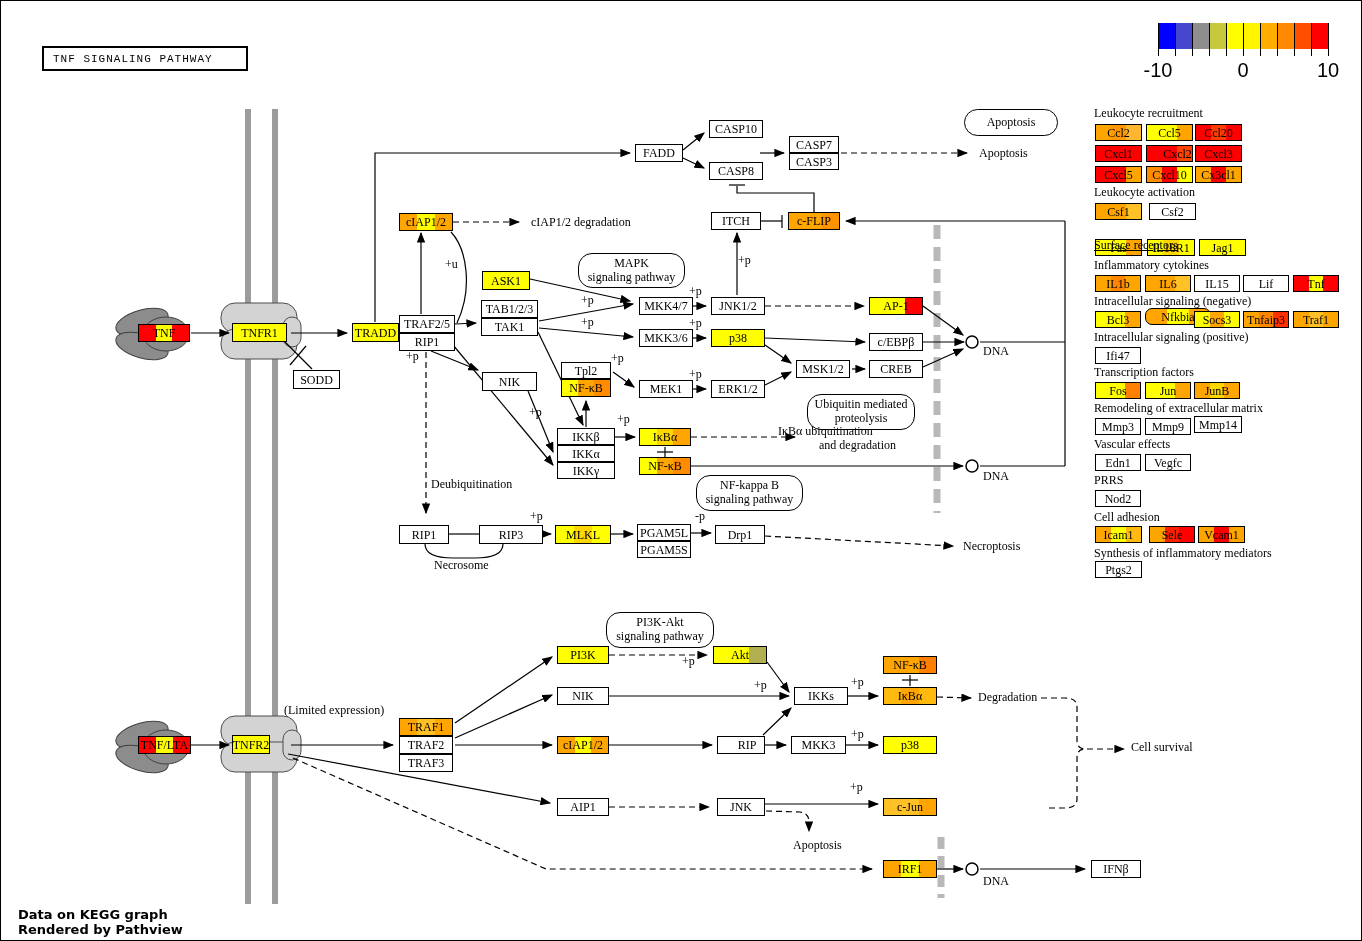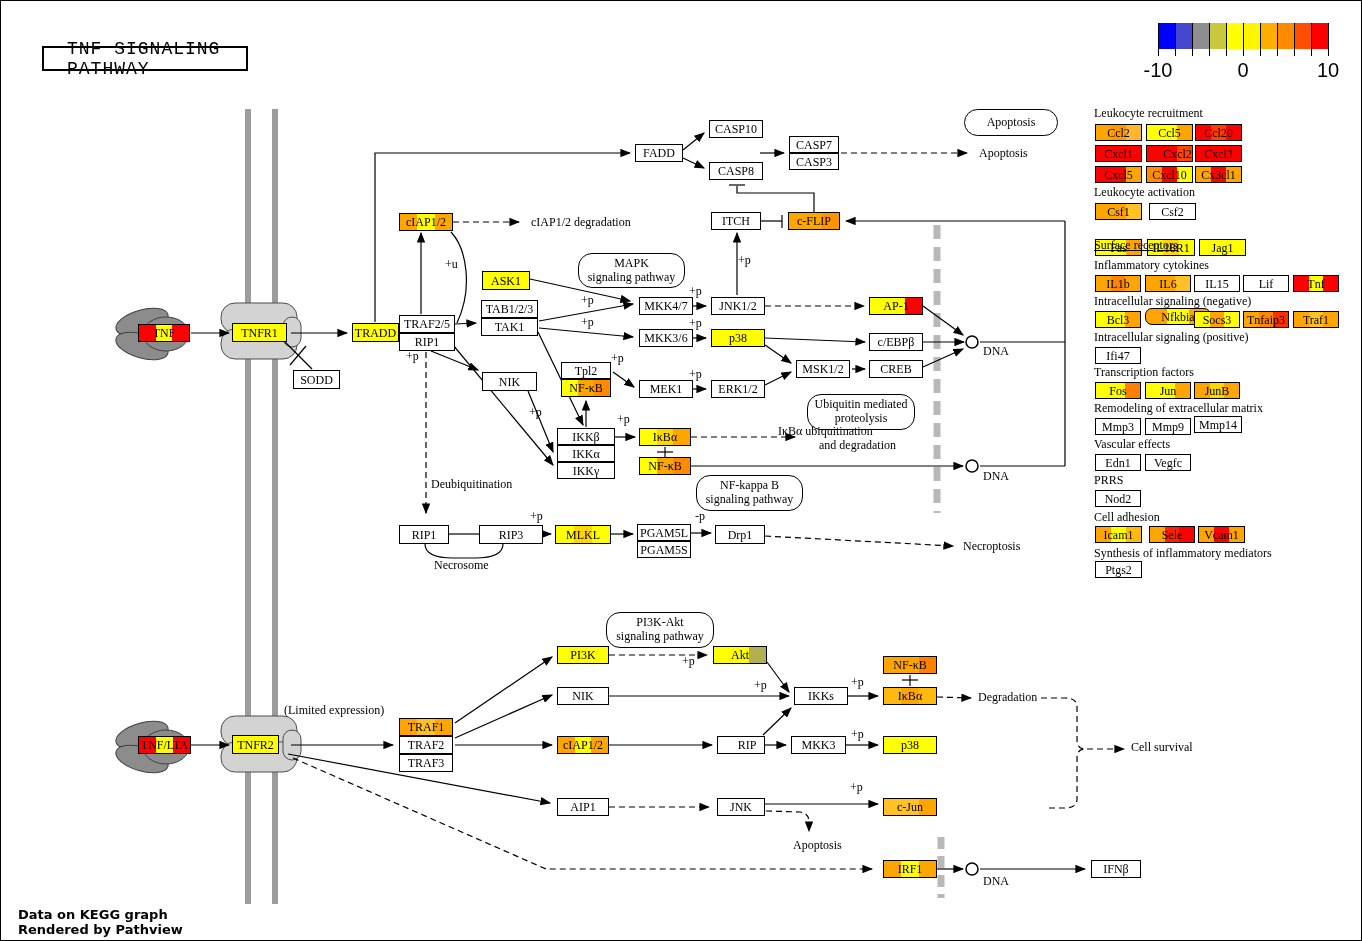--- a/index.html
+++ b/index.html
@@ -6,21 +6,21 @@
   .page{position:relative;width:1362px;height:941px;background:#fff;border:1px solid #000;box-sizing:border-box;overflow:hidden;
         font-family:"Liberation Serif",serif;}
   svg.edges{position:absolute;left:0;top:0;z-index:1;}
   #nodes,#labels,#pboxes{position:absolute;left:0;top:0;width:100%;height:100%;z-index:2;pointer-events:none;}
   .node{position:absolute;border:1px solid #000;box-sizing:border-box;display:flex;align-items:center;justify-content:center;
         font-size:12px;line-height:1;white-space:nowrap;color:#000;pointer-events:auto;overflow:hidden;}
   .lbl{position:absolute;font-size:12px;line-height:1.1;white-space:nowrap;color:#000;}
   .pbox{position:absolute;border:1px solid #000;border-radius:14px;box-sizing:border-box;display:flex;flex-direction:column;
         align-items:center;justify-content:center;font-size:12px;line-height:1.15;text-align:center;background:#fff;}
   .title-box{position:absolute;left:41px;top:45px;width:206px;height:25px;border:2px solid #000;box-sizing:border-box;
-        font-family:"Liberation Mono",monospace;font-size:18px;letter-spacing:1px;display:flex;align-items:center;padding-left:23px;}
+        font-family:"Liberation Mono",monospace;font-size:11px;letter-spacing:1px;display:flex;align-items:center;padding-left:9px;}
   .legend{position:absolute;left:1157px;top:22px;width:170px;height:26px;display:flex;z-index:2;}
   .legend .cell{height:26px;}
   .ticks div{position:absolute;width:1px;background:#000;top:22px;height:33px;z-index:2;}
   .leg-lab{position:absolute;top:58px;font-family:"Liberation Sans",sans-serif;font-size:20px;transform:translateX(-50%);z-index:2;}
   .footer{position:absolute;left:17px;font-family:"DejaVu Sans",sans-serif;font-weight:bold;font-size:13px;z-index:2;}
 </style>
 </head>
 <body>
 
 <div class="page">
@@ -245,21 +245,21 @@
       <div class="node" style="left: 708px; top: 161px; width: 54px; height: 18px; background: rgb(255, 255, 255);">CASP8</div>
       <div class="node" style="left: 788px; top: 135px; width: 50px; height: 17px; background: rgb(255, 255, 255);">CASP7</div>
       <div class="node" style="left: 788px; top: 152px; width: 50px; height: 17px; background: rgb(255, 255, 255);">CASP3</div>
       <div class="node" style="left: 398px; top: 524px; width: 50px; height: 19px; background: rgb(255, 255, 255);">RIP1</div>
       <div class="node" style="left: 478px; top: 524px; width: 64px; height: 19px; background: rgb(255, 255, 255);">RIP3</div>
       <div class="node" style="left: 554px; top: 524px; width: 56px; height: 19px; background: linear-gradient(90deg, rgb(255, 255, 0) 0px, rgb(255, 255, 0) 33.4%, rgb(255, 215, 0) 33.4%, rgb(255, 215, 0) 66.7%, rgb(255, 255, 0) 66.7%, rgb(255, 255, 0) 100%);">MLKL</div>
       <div class="node" style="left: 636px; top: 523px; width: 54px; height: 17px; background: rgb(255, 255, 255);">PGAM5L</div>
       <div class="node" style="left: 636px; top: 540px; width: 54px; height: 17px; background: rgb(255, 255, 255);">PGAM5S</div>
       <div class="node" style="left: 714px; top: 524px; width: 50px; height: 19px; background: rgb(255, 255, 255);">Drp1</div>
       <div class="node" style="left: 137px; top: 735px; width: 53px; height: 18px; background: linear-gradient(90deg, rgb(255, 0, 0) 0px, rgb(255, 0, 0) 33.4%, rgb(255, 255, 0) 33.4%, rgb(255, 255, 0) 66.7%, rgb(255, 0, 0) 66.7%, rgb(255, 0, 0) 100%);">TNF/LTA</div>
-      <div class="node" style="left: 231px; top: 734px; width: 47px; height: 19px; background: rgb(255, 255, 0);">TNFR2</div>
+      <div class="node" style="left: 231px; top: 734px; width: 38px; height: 19px; background: rgb(255, 255, 0);">TNFR2</div>
       <div class="node" style="left: 398px; top: 717px; width: 54px; height: 18px; background: linear-gradient(90deg, rgb(255, 165, 0) 0px, rgb(255, 165, 0) 33.4%, rgb(255, 193, 37) 33.4%, rgb(255, 193, 37) 66.7%, rgb(255, 165, 0) 66.7%, rgb(255, 165, 0) 100%);">TRAF1</div>
       <div class="node" style="left: 398px; top: 735px; width: 54px; height: 18px; background: rgb(255, 255, 255);">TRAF2</div>
       <div class="node" style="left: 398px; top: 753px; width: 54px; height: 18px; background: rgb(255, 255, 255);">TRAF3</div>
       <div class="node" style="left: 556px; top: 645px; width: 52px; height: 18px; background: rgb(255, 255, 0);">PI3K</div>
       <div class="node" style="left: 712px; top: 645px; width: 54px; height: 18px; background: linear-gradient(90deg, rgb(255, 255, 0) 0px, rgb(255, 255, 0) 33.4%, rgb(255, 255, 0) 33.4%, rgb(255, 255, 0) 66.7%, rgb(176, 176, 80) 66.7%, rgb(176, 176, 80) 100%);">Akt</div>
       <div class="node" style="left: 556px; top: 686px; width: 52px; height: 18px; background: rgb(255, 255, 255);">NIK</div>
       <div class="node" style="left: 793px; top: 686px; width: 54px; height: 18px; background: rgb(255, 255, 255);">IKKs</div>
       <div class="node" style="left: 882px; top: 655px; width: 54px; height: 18px; background: linear-gradient(90deg, rgb(255, 165, 0) 0px, rgb(255, 165, 0) 33.4%, rgb(255, 165, 0) 33.4%, rgb(255, 165, 0) 66.7%, rgb(255, 127, 0) 66.7%, rgb(255, 127, 0) 100%);">NF-κB</div>
       <div class="node" style="left: 882px; top: 686px; width: 54px; height: 18px; background: linear-gradient(90deg, rgb(255, 185, 15) 0px, rgb(255, 185, 15) 33.4%, rgb(255, 165, 0) 33.4%, rgb(255, 165, 0) 66.7%, rgb(255, 185, 15) 66.7%, rgb(255, 185, 15) 100%);">IκBα</div>
       <div class="node" style="left: 556px; top: 735px; width: 52px; height: 18px; background: linear-gradient(90deg, rgb(255, 165, 0) 0px, rgb(255, 165, 0) 33.4%, rgb(255, 255, 0) 33.4%, rgb(255, 255, 0) 66.7%, rgb(255, 165, 0) 66.7%, rgb(255, 165, 0) 100%);">cIAP1/2</div>

